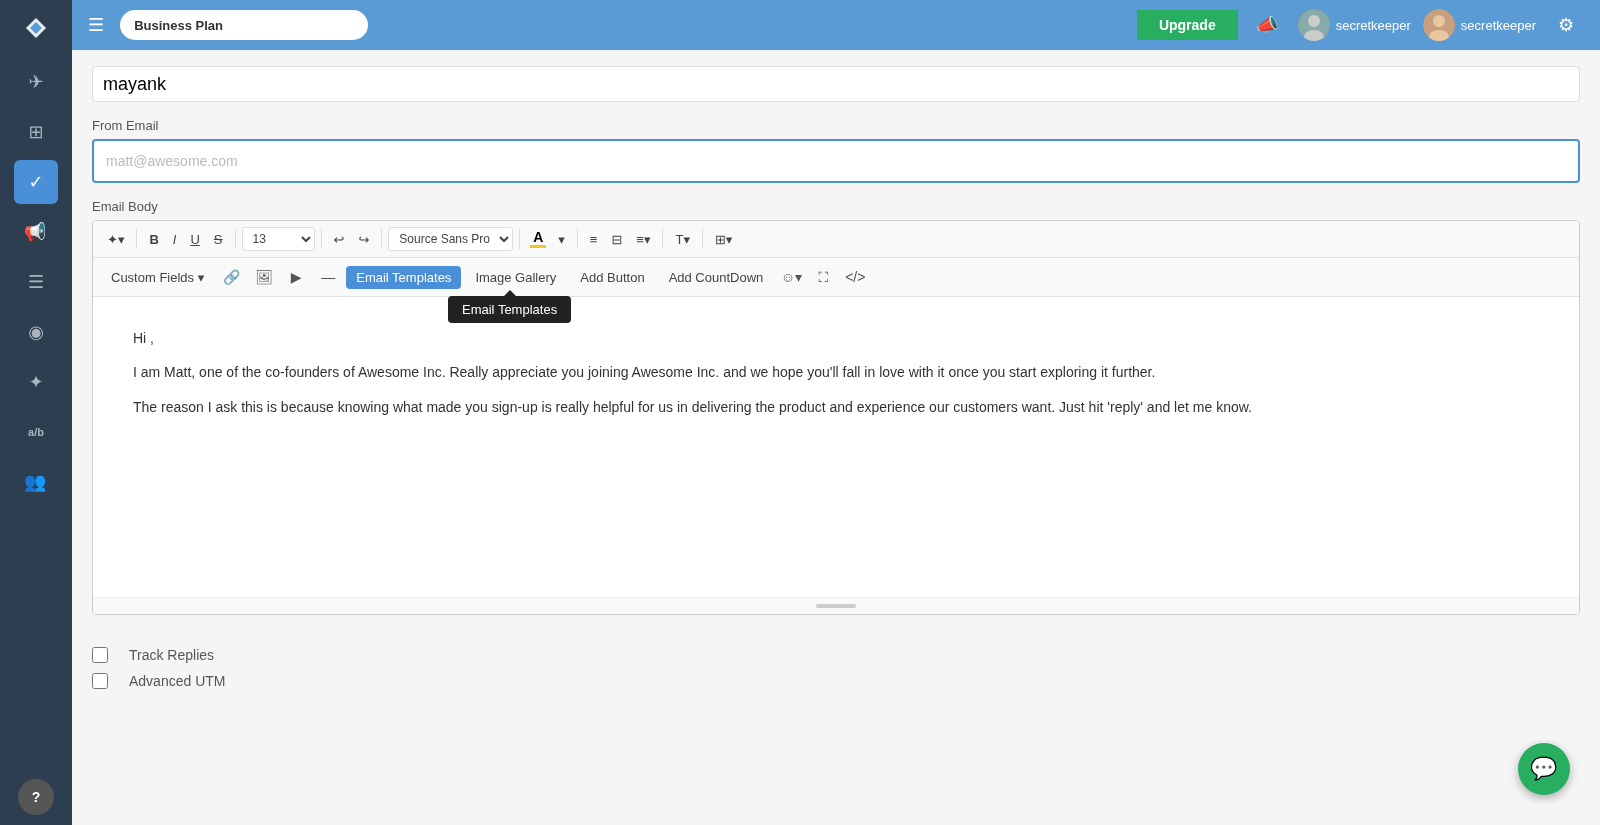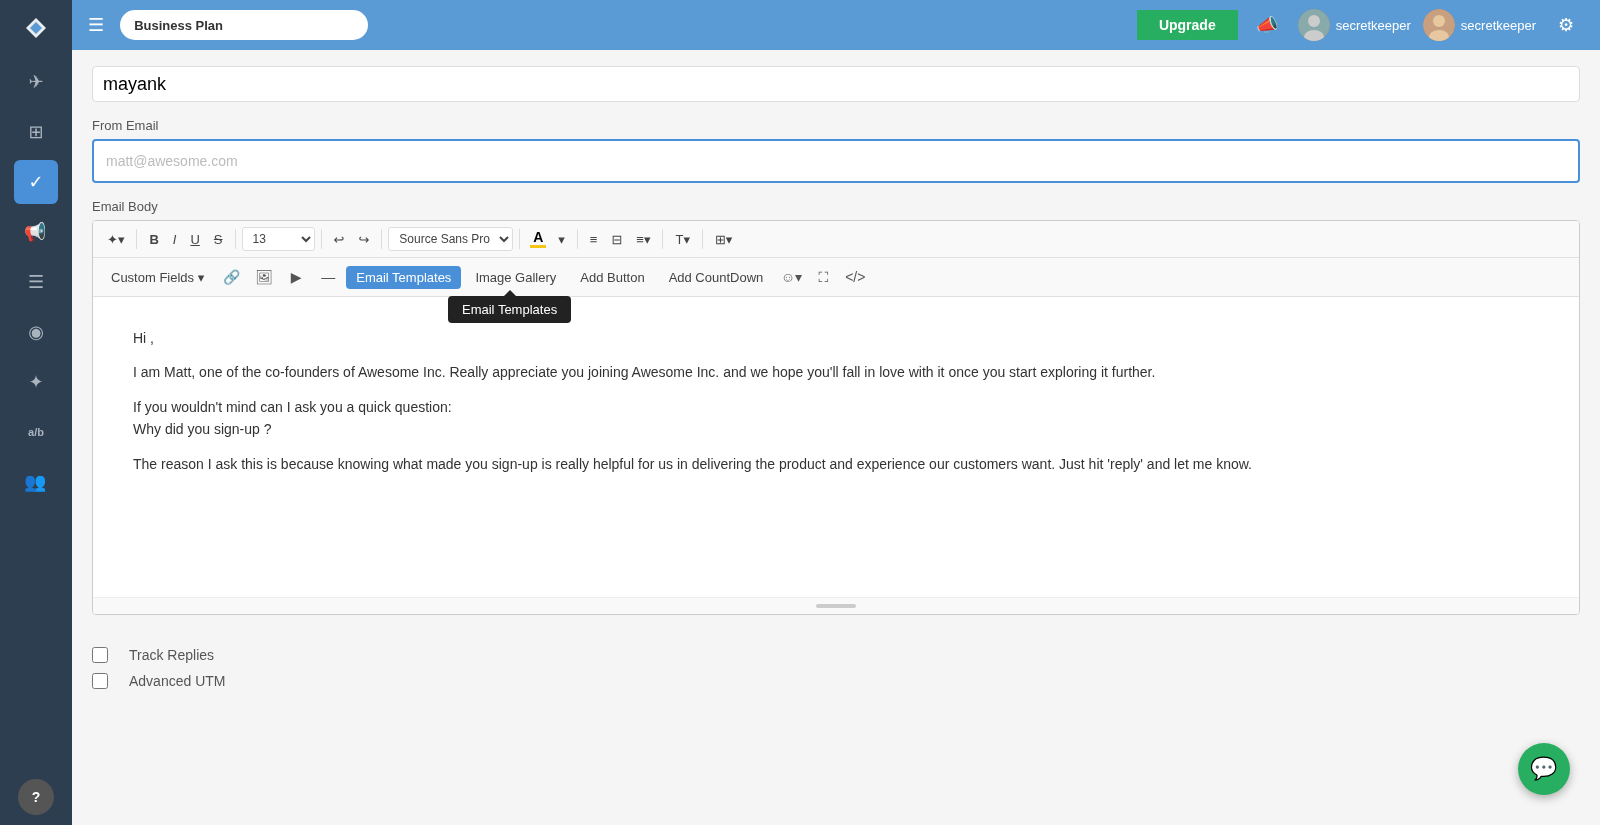--- a/index.html
+++ b/index.html
@@ -588,21 +588,20 @@
           </button>
 
           <div class="tooltip-popup">
             <span>Email Templates</span>
           </div>
         </div>
 
         <div class="editor-body" contenteditable="true" style="">
           <p>Hi ,</p>
           <p>I am Matt, one of the co-founders of Awesome Inc. Really appreciate you joining Awesome Inc. and we hope you'll fall in love with it once you start exploring it further.</p>
-          <p>If you wouldn't mind can I ask you a quick question:<br>Why did you sign-up ?</p>
           <p>The reason I ask this is because knowing what made you sign-up is really helpful for us in delivering the product and experience our customers want. Just hit 'reply' and let me know.</p>
         </div>
 
         <div class="scroll-indicator">
           <div class="scroll-handle"></div>
         </div>
       </div>
     </div>
 
     <div class="bottom-section">

